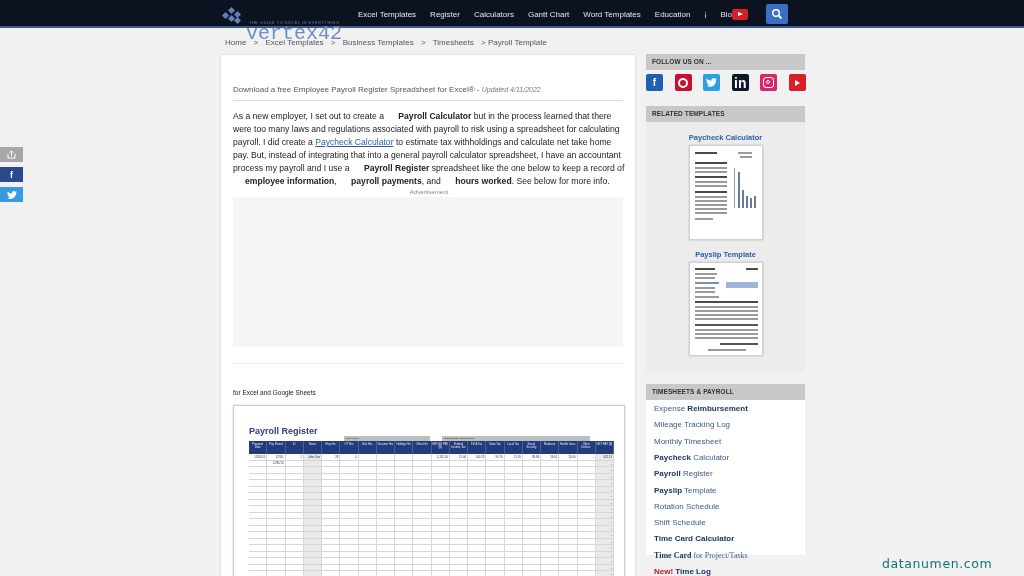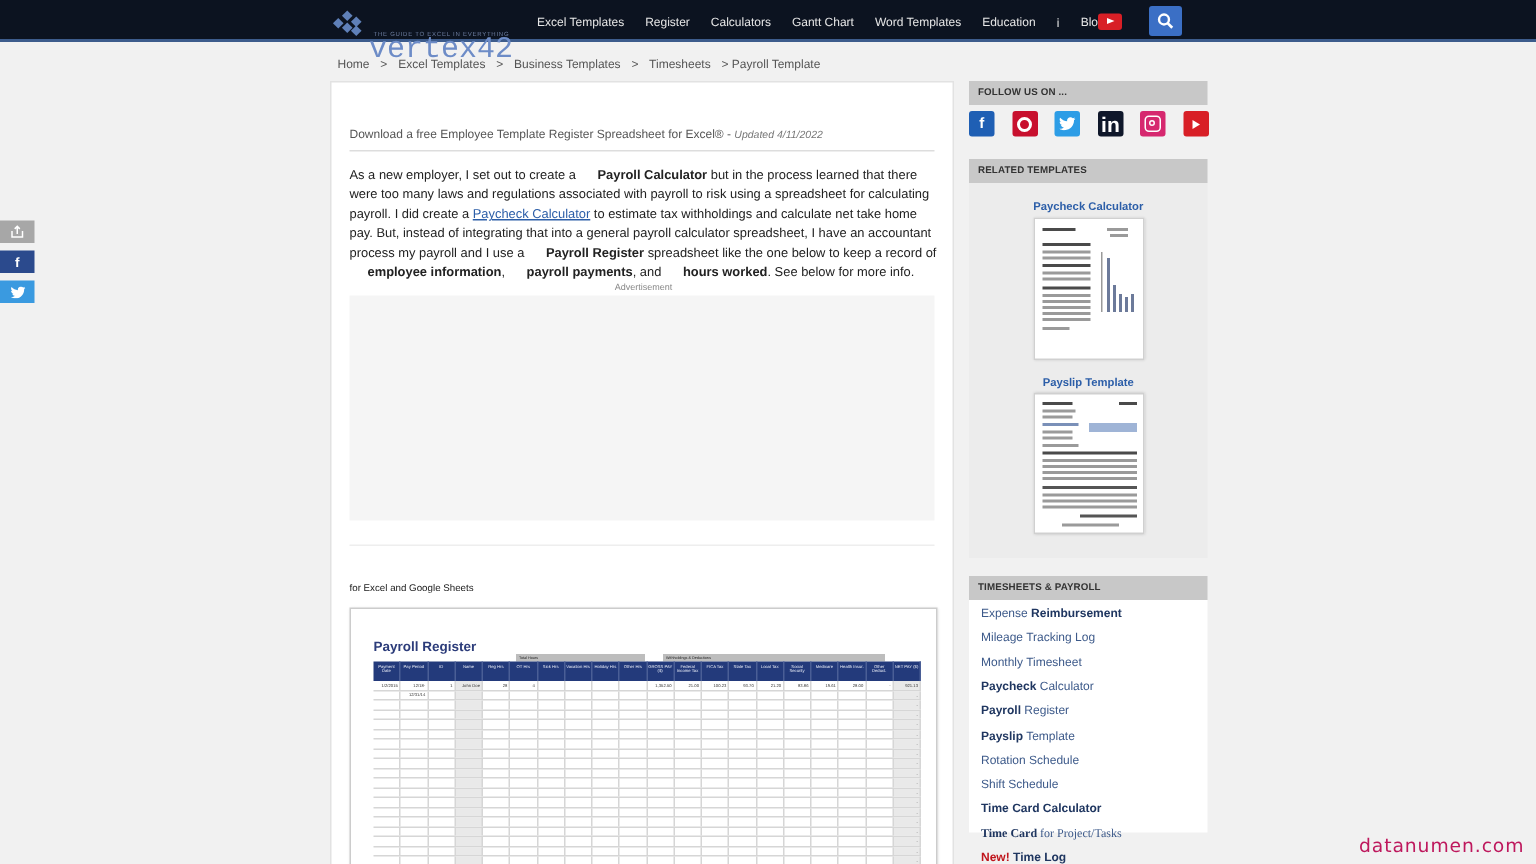--- a/index.html
+++ b/index.html
@@ -63,21 +63,21 @@
   .rel-box { position: absolute; left: 646px; top: 122px; width: 159px; height: 250px; background: #ececec; }
   .rel-title { position: absolute; width: 159px; text-align: center; font-size: 7.5px; font-weight: bold; color: #2c5ea8; }
   .thumb { position: absolute; left: 43px; width: 74px; background: #fff; border: 1px solid #d0d0d0; box-shadow: 0 0 2px #bbb; }
   .tl { position: absolute; height: 1.5px; background: #9a9a9a; }
   .tb { position: absolute; background: #4a4a4a; }
   .list-box { position: absolute; left: 646px; top: 400px; width: 159px; height: 155px; background: #fff; }
   .list-item { position: absolute; left: 8px; font-size: 8px; color: #3d5a8a; white-space: nowrap; }
   .list-item b { color: #1f3660; }
   .list-item .new { color: #c0161d; font-weight: bold; }
 
-  .watermark { position: absolute; left: 906px; top: 556px; font-size: 12.5px; color: #be185d; font-family: "DejaVu Sans", sans-serif; letter-spacing: 0.6px; }
+  .watermark { position: absolute; left: 882px; top: 556px; font-size: 12.5px; color: #0f766e; font-family: "DejaVu Sans", sans-serif; letter-spacing: 0.6px; }
 </style>
 </head>
 <body>
 
 <div class="topbar">
   <div class="logo">
     <div class="logo-mark">
       <span style="left:2px;top:8px"></span>
         <span style="left:8px;top:3px"></span>
         <span style="left:8px;top:11px"></span>
@@ -127,21 +127,21 @@
   <span>f</span>
 </div>
 <div class="share share-tw">
   <svg width="10" height="8" viewBox="0 0 10 8">
       <path d="M10 1c-.4.2-.8.3-1.2.3.4-.3.8-.7.9-1.1-.4.2-.9.4-1.3.5C8 .3 7.5 0 6.9 0 5.8 0 4.9.9 4.9 2c0 .2 0 .3.1.5C3.3 2.4 1.8 1.6.7.4.5.7.4 1.1.4 1.4c0 .7.4 1.3.9 1.7-.3 0-.6-.1-.9-.3 0 1 .7 1.8 1.6 2-.3.1-.6.1-.9 0 .3.8 1 1.4 1.9 1.4C2.3 6.8 1.3 7.1.2 7c.9.6 2 .9 3.1.9 3.8 0 5.8-3.1 5.8-5.8v-.3c.4-.2.7-.5.9-.8z" fill="#fff"></path>
     </svg>
 </div>
 
 <div class="main">
   <div class="sub">
-    <span>Download a free Employee Template Register Spreadsheet for Excel® - </span><em>Updated 4/11/2022</em>
+    <span>Download a free Employee Payroll Register Spreadsheet for Excel® - </span><em>Updated 4/11/2022</em>
   </div>
   <div class="hr1"></div>
   <div class="para">
     <span>As a new employer, I set out to create a </span><b>Payroll Calculator</b><span> but in the process learned that there were too many laws and regulations associated with payroll to risk using a spreadsheet for calculating payroll. I did create a </span><a>Paycheck Calculator</a><span> to estimate tax withholdings and calculate net take home pay. But, instead of integrating that into a general payroll calculator spreadsheet, I have an accountant process my payroll and I use a </span><b>Payroll Register</b><span> spreadsheet like the one below to keep a record of </span><b>employee information</b><span>, </span><b>payroll payments</b><span>, and </span><b>hours worked</b><span>. See below for more info.</span>
   </div>
   <div class="ad-label">Advertisement</div>
   <div class="ad-box"></div>
   <div class="hr2"></div>
   <div class="h2sub">for Excel and Google Sheets</div>
 

